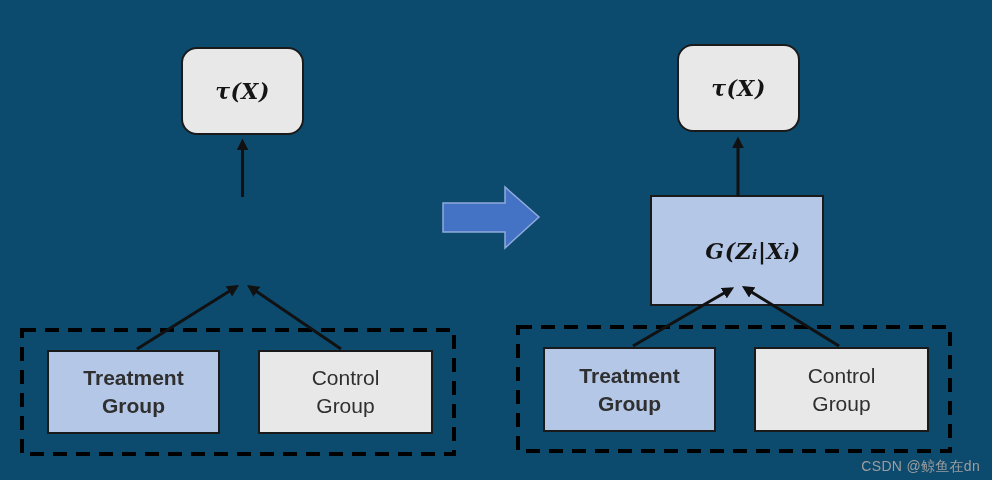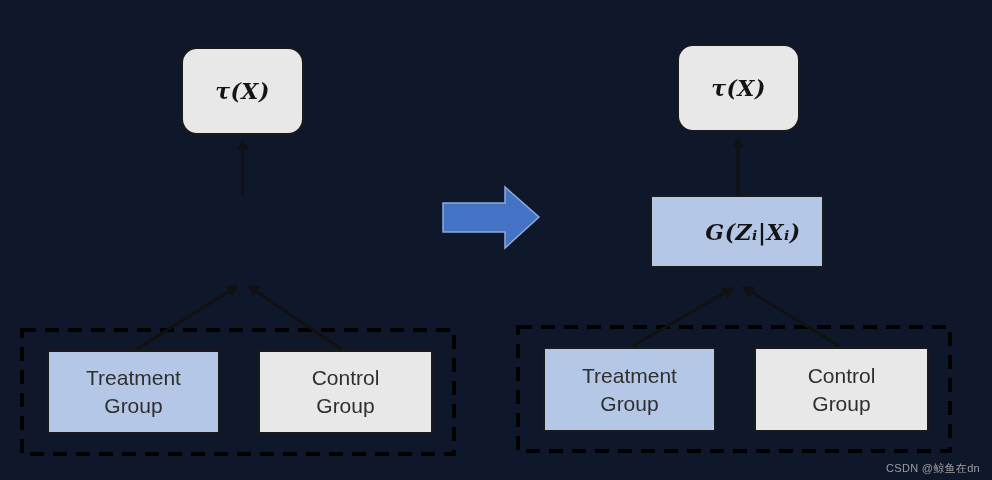--- a/index.html
+++ b/index.html
@@ -1,34 +1,34 @@
 <!DOCTYPE html>
 <html><head>
 <meta charset="utf-8">
 <style>
   html, body { margin: 0; padding: 0; background: #ffffff; }
   .canvas {
     position: relative;
     width: 992px;
     height: 480px;
-    background: #0f172a;
+    background: #0c4a6e;
     overflow: hidden;
     font-family: "Liberation Sans", "DejaVu Sans", sans-serif;
   }
   .node {
     position: absolute;
     display: flex;
     align-items: center;
     justify-content: center;
     box-sizing: border-box;
     border: 2px solid #1a1a1a;
     z-index: 1;
     text-align: center;
   }
-  .fill-blue { background: #b4c7e7; }
+  .fill-blue { background: #b4c7e7; font-weight: bold; }
   .fill-gray { background: #e8e8e8; }
   .rounded   { border-radius: 16px; border-width: 2.5px; }
   .math {
     font-family: "DejaVu Serif", "DejaVu Sans", serif;
     font-style: italic;
     font-weight: 700;
     font-size: 22px;
     color: #141414;
     letter-spacing: 0.5px;
   }
@@ -38,36 +38,36 @@
     line-height: 1.32;
     white-space: pre-line;
   }
   
   .tau-l   { left: 181px; top: 47px;  width: 123px; height: 88px; }
   .gen-l   { left: 155px; top: 196px; width: 175px; height: 84px; }
   .treat-l { left: 47px;  top: 350px; width: 173px; height: 84px; }
   .ctrl-l  { left: 258px; top: 350px; width: 175px; height: 84px; }
   
   .tau-r   { left: 677px; top: 44px;  width: 123px; height: 88px; }
-  .gen-r   { left: 650px; top: 195px; width: 174px; height: 73px; padding-left: 32px; }
+  .gen-r   { left: 650px; top: 195px; width: 174px; height: 111px; padding-left: 32px; }
   .treat-r { left: 543px; top: 347px; width: 173px; height: 85px; }
   .ctrl-r  { left: 754px; top: 347px; width: 175px; height: 85px; }
 
   svg.overlay {
     position: absolute;
     left: 0; top: 0;
     width: 992px; height: 480px;
     z-index: 5;
     pointer-events: none;
   }
   .watermark {
     position: absolute;
     right: 12px;
     bottom: 4px;
-    font-size: 11px;
+    font-size: 14px;
     color: #9e9e9e;
     z-index: 10;
     letter-spacing: 0.3px;
   }
 </style>
 </head>
 <body>
 
 <div class="canvas">
 

